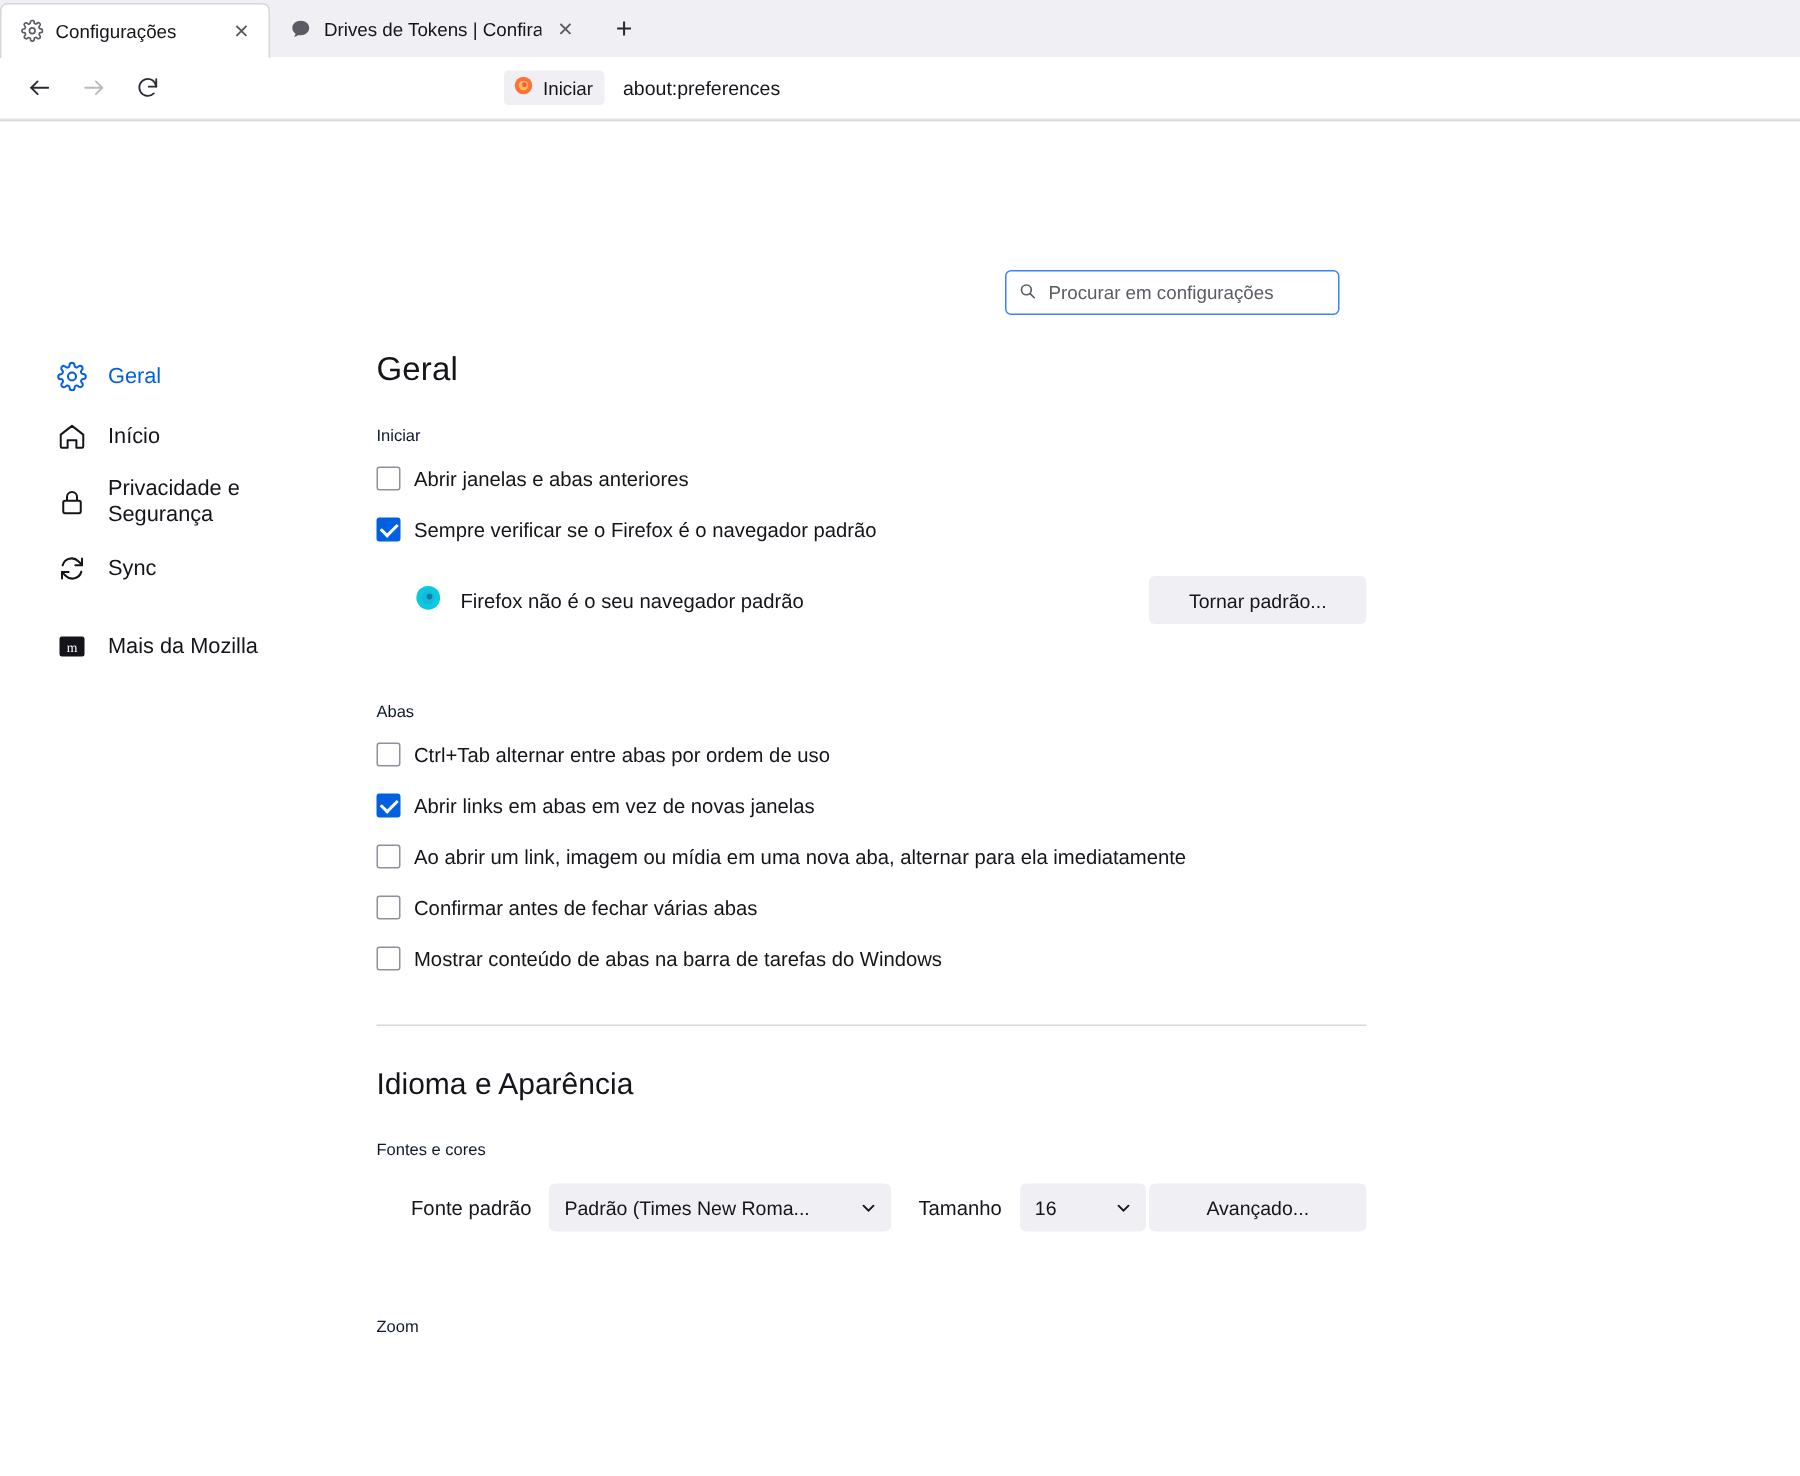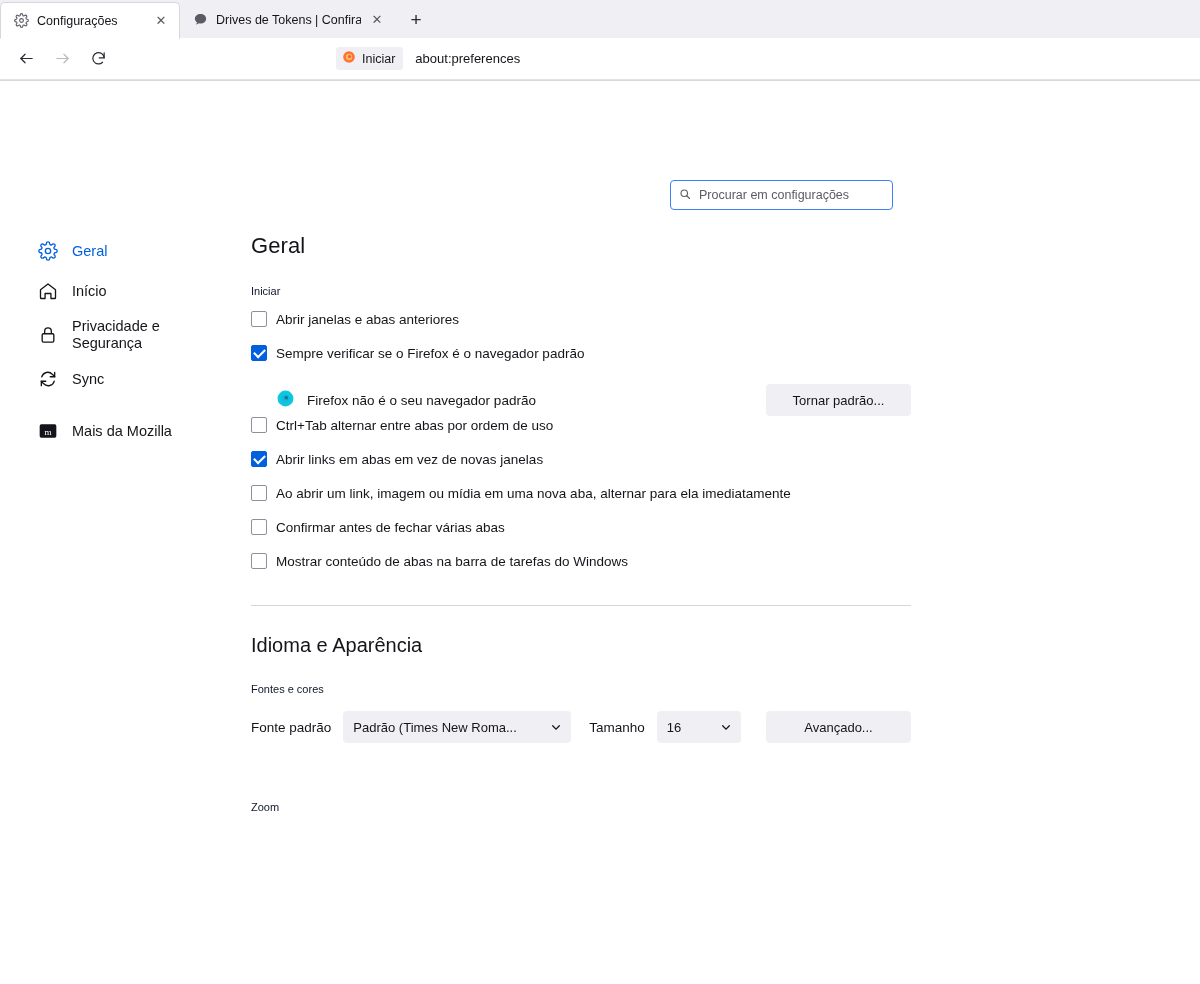--- a/index.html
+++ b/index.html
@@ -306,20 +306,21 @@
     width: 10px; height: 10px;
     flex: 0 0 10px;
     display: inline-flex;
     align-items: center; justify-content: center;
   }
   .fonts-row {
     display: flex;
     align-items: center;
     gap: 0;
     position: relative;
+    margin-left: 23px;
   }
   .lbl { font-size: 13.5px; }
 </style>
 </head>
 <body>
 
 <div class="chrome">
 
   <div class="tabstrip">
 
@@ -483,20 +484,21 @@
             <circle cx="12" cy="12" r="10" fill="#0ac8e0"></circle>
             <circle cx="12" cy="12" r="5.5" fill="#18b9d8"></circle>
             <circle cx="13" cy="11" r="2.4" fill="#0a7ea4"></circle>
           </svg>
         </span>
         <span>Firefox não é o seu navegador padrão</span>
       </div>
       <button class="btn wide btn-col">Tornar padrão...</button>
     </div>
 
+    <h2 class="group-title" style="margin-top:52px;">Abas</h2>
 
     <div class="row">
       <span class="cbx"></span>
       <label>Ctrl+Tab alternar entre abas por ordem de uso</label>
     </div>
     <div class="row">
       <span class="cbx checked"></span>
       <label>Abrir links em abas em vez de novas janelas</label>
     </div>
     <div class="row">

